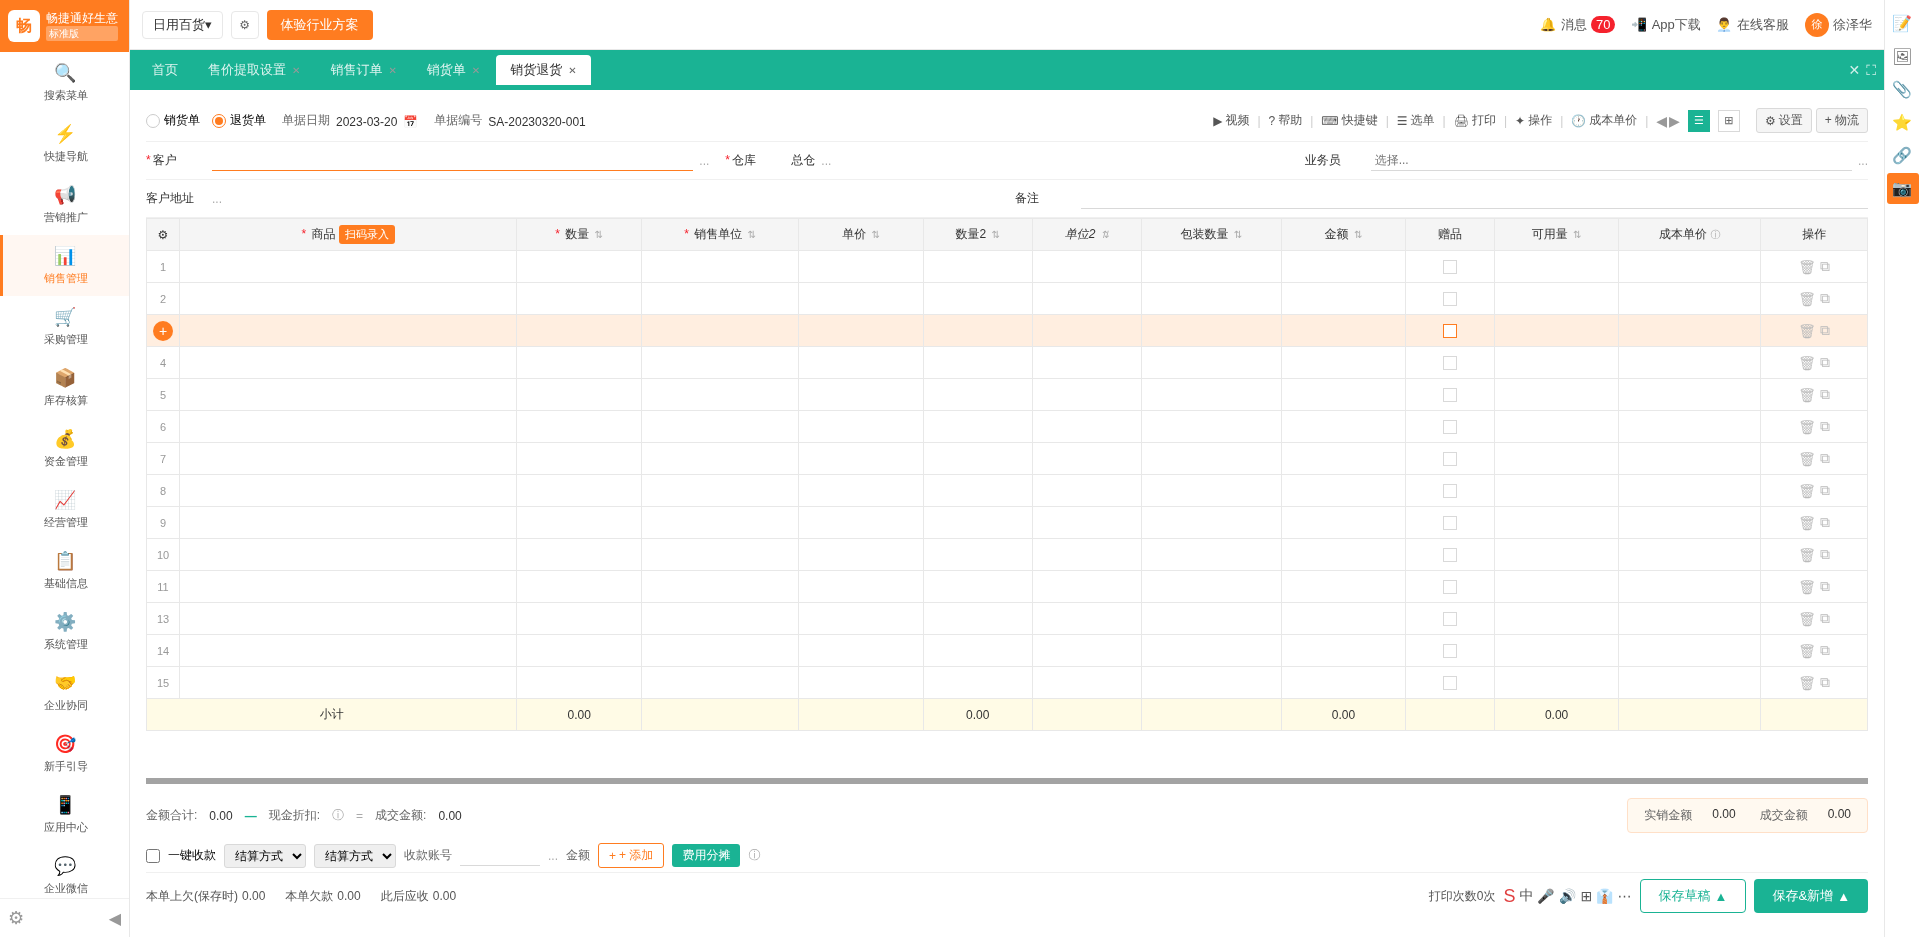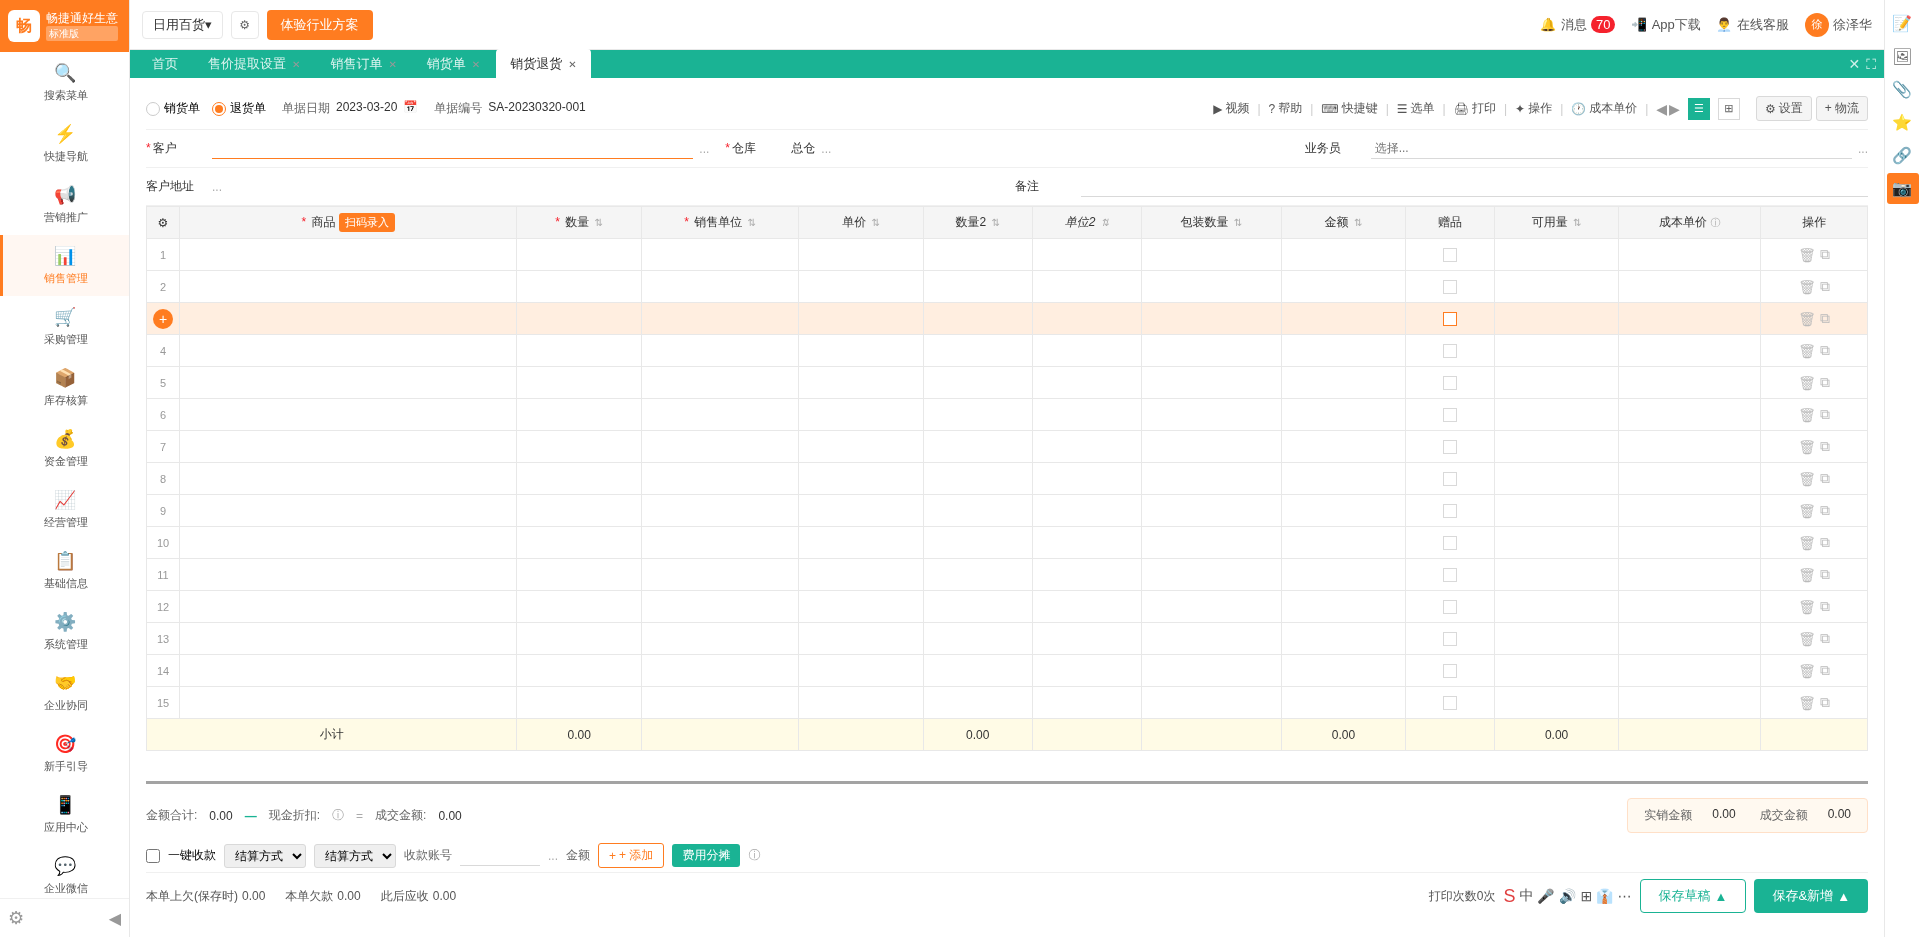--- a/index.html
+++ b/index.html
@@ -25,40 +25,40 @@
     .topbar { height: 50px; background: #fff; border-bottom: 1px solid #e8e8e8; display: flex; align-items: center; justify-content: space-between; padding: 0 12px; }
     .topbar-left { display: flex; align-items: center; gap: 8px; }
     .topbar-dropdown { display: flex; align-items: center; background: #fff; border: 1px solid #e8e8e8; border-radius: 4px; padding: 4px 10px; cursor: pointer; font-size: 13px; color: #333; }
     .topbar-settings-btn { width: 28px; height: 28px; border: 1px solid #e8e8e8; border-radius: 4px; display: flex; align-items: center; justify-content: center; cursor: pointer; color: #666; }
     .topbar-trial-btn { background: #ff7c20; color: #fff; border: none; border-radius: 4px; padding: 6px 14px; cursor: pointer; font-size: 13px; }
     .topbar-right { display: flex; align-items: center; gap: 16px; color: #555; font-size: 13px; }
     .topbar-right-item { display: flex; align-items: center; gap: 4px; cursor: pointer; }
     .badge { background: #f5222d; color: #fff; border-radius: 10px; font-size: 13px; padding: 1px 5px; }
 
     
-    .tabs { background: #1ab394; display: flex; align-items: center; height: 28px; padding: 0 8px; gap: 2px; }
+    .tabs { background: #1ab394; display: flex; align-items: center; height: 40px; padding: 0 8px; gap: 2px; }
     .tab { padding: 6px 14px; cursor: pointer; color: rgba(255,255,255,0.85); font-size: 13px; border-radius: 4px 4px 0 0; display: flex; align-items: center; gap: 4px; }
     .tab.active { background: #fff; color: #333; }
     .tab-close { font-size: 10px; color: #999; margin-left: 2px; }
     .tab.active .tab-close { color: #666; }
     .tabs-right { margin-left: auto; display: flex; align-items: center; gap: 6px; }
     .tabs-window-btn { color: rgba(255,255,255,0.8); cursor: pointer; font-size: 14px; }
 
     
     .content { flex: 1; background: #fff; overflow-y: auto; padding: 10px 16px; display: flex; flex-direction: column; gap: 0; }
 
     
     .doc-header { display: flex; align-items: center; gap: 16px; padding: 8px 0; border-bottom: 1px solid #f0f0f0; }
     .radio-group { display: flex; gap: 12px; align-items: center; }
     .radio-item { display: flex; align-items: center; gap: 4px; cursor: pointer; }
     .radio-circle { width: 14px; height: 14px; border-radius: 50%; border: 1px solid #ccc; display: flex; align-items: center; justify-content: center; }
     .radio-circle.checked { border-color: #ff7c20; }
     .radio-circle.checked::after { content: ''; width: 8px; height: 8px; border-radius: 50%; background: #ff7c20; }
     .doc-meta { display: flex; align-items: center; gap: 16px; }
-    .doc-meta-item { display: flex; align-items: flex-start; gap: 6px; color: #555; }
+    .doc-meta-item { display: flex; align-items: flex-end; gap: 6px; color: #555; }
     .doc-meta-label { color: #666; }
     .doc-meta-value { color: #333; font-weight: 500; }
     .doc-actions { margin-left: auto; display: flex; align-items: center; gap: 8px; }
     .doc-action-item { display: flex; align-items: center; gap: 3px; color: #555; cursor: pointer; font-size: 12px; }
     .doc-action-divider { color: #ccc; }
     .view-toggle { display: flex; gap: 2px; }
     .view-btn { width: 22px; height: 22px; border: 1px solid #d9d9d9; display: flex; align-items: center; justify-content: center; cursor: pointer; font-size: 11px; color: #666; }
     .view-btn.active { background: #1ab394; color: #fff; border-color: #1ab394; }
     .right-btns { display: flex; gap: 4px; }
     .right-btn { background: #f5f5f5; border: 1px solid #d9d9d9; border-radius: 3px; padding: 3px 8px; cursor: pointer; font-size: 12px; color: #555; display: flex; align-items: center; gap: 3px; }
@@ -79,21 +79,21 @@
     .row-num { color: #999; font-size: 11px; }
     .checkbox-cell { display: flex; align-items: center; justify-content: center; }
     .cell-checkbox { width: 14px; height: 14px; border: 1px solid #d9d9d9; background: #fff; }
     .scan-btn { background: #ff7c20; color: #fff; border: none; border-radius: 3px; padding: 2px 6px; cursor: pointer; font-size: 11px; }
     .add-row-btn { width: 20px; height: 20px; background: #ff7c20; border-radius: 50%; color: #fff; display: flex; align-items: center; justify-content: center; cursor: pointer; font-size: 14px; line-height: 1; }
     .action-icons { display: flex; align-items: center; justify-content: center; gap: 4px; }
     .action-icon { color: #bbb; cursor: pointer; font-size: 14px; }
     .subtotal-row td { background: #fffbe6; font-weight: 500; }
 
     
-    .footer { border-top: 3px solid #a3a3a3; padding: 8px 0; }
+    .footer { border-top: 6px solid #a3a3a3; padding: 8px 0; }
     .footer-calc { display: flex; align-items: center; gap: 12px; padding: 6px 0; font-size: 12px; color: #333; }
     .footer-calc-label { color: #666; }
     .footer-calc-value { color: #333; font-weight: 500; }
     .footer-payment { display: flex; align-items: center; gap: 8px; padding: 4px 0; }
     .footer-checkbox { width: 14px; height: 14px; }
     .footer-select { border: 1px solid #d9d9d9; border-radius: 3px; padding: 3px 6px; font-size: 12px; }
     .footer-input { border: none; border-bottom: 1px solid #d9d9d9; padding: 3px 4px; font-size: 12px; width: 80px; }
     .add-btn { background: #fff; border: 1px solid #ff7c20; color: #ff7c20; border-radius: 3px; padding: 3px 10px; cursor: pointer; font-size: 12px; display: flex; align-items: center; gap: 3px; }
     .fee-split-btn { background: #1ab394; color: #fff; border: none; border-radius: 3px; padding: 3px 10px; cursor: pointer; font-size: 12px; }
     .footer-bottom { display: flex; align-items: center; justify-content: space-between; padding: 6px 0; font-size: 12px; color: #555; border-top: 1px solid #f0f0f0; }
@@ -672,44 +672,20 @@
     <td></td>
     <td>
                   <div class="action-icons">
                     <span class="action-icon">🗑</span>
                     <span class="action-icon">⧉</span>
                   </div>
                 </td>
   </tr>
               <tr>
     <td><span class="row-num">11</span></td>
-    <td></td>
-    <td></td>
-    <td></td>
-    <td></td>
-    <td></td>
-    <td></td>
-    <td></td>
-    <td></td>
-    <td>
-                  <div class="checkbox-cell">
-                    <span class="cell-checkbox"></span>
-                  </div>
-                </td>
-    <td></td>
-    <td></td>
-    <td>
-                  <div class="action-icons">
-                    <span class="action-icon">🗑</span>
-                    <span class="action-icon">⧉</span>
-                  </div>
-                </td>
-  </tr>
-              <tr>
-    <td><span class="row-num">12</span></td>
     <td></td>
     <td></td>
     <td></td>
     <td></td>
     <td></td>
     <td></td>
     <td></td>
     <td></td>
     <td>
                   <div class="checkbox-cell">

